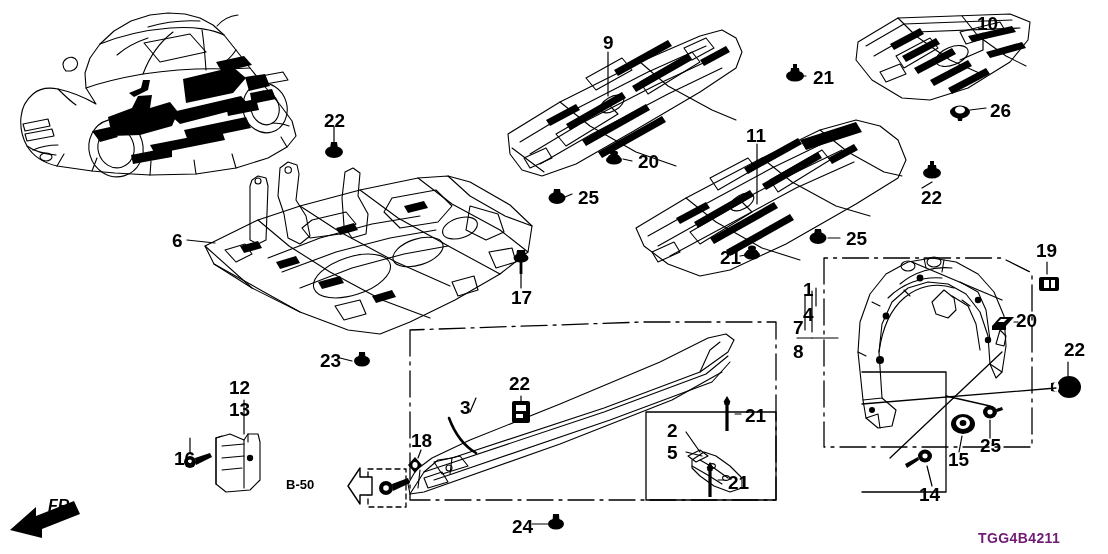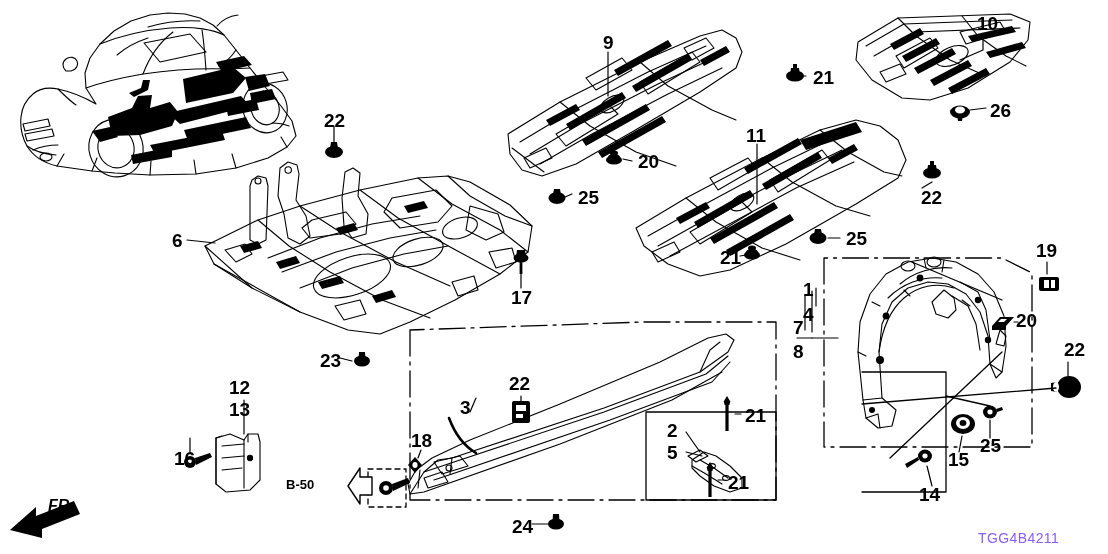--- a/index.html
+++ b/index.html
@@ -1,22 +1,22 @@
 <!DOCTYPE html>
 <html><head>
 <meta charset="utf-8">
 <style>
   html,body{margin:0;padding:0;background:#fff;}
   body{font-family:"Liberation Sans",sans-serif;}
   #sheet{position:relative;width:1108px;height:554px;background:#fff;overflow:hidden;}
   #sheet svg{position:absolute;left:0;top:0;}
   .lbl{position:absolute;font-family:"Liberation Sans",sans-serif;font-size:19px;color:#000;
        line-height:1;white-space:nowrap;font-weight:700;}
-  .pn{position:absolute;font-family:"Liberation Sans",sans-serif;font-size:14px;font-weight:400;
-      letter-spacing:.4px;color:#8b5cf6;}
+  .pn{position:absolute;font-family:"Liberation Sans",sans-serif;font-size:14px;font-weight:700;
+      letter-spacing:.4px;color:#701a75;}
   .fr{position:absolute;font-family:"Liberation Sans",sans-serif;font-size:16px;font-weight:700;
       font-style:italic;color:#000;}
   .b50{position:absolute;font-family:"Liberation Sans",sans-serif;font-size:13px;font-weight:700;color:#000;}
 </style>
 </head>
 <body>
 
 <div id="sheet">
 
 <svg width="1108" height="554" viewBox="0 0 1108 554">

